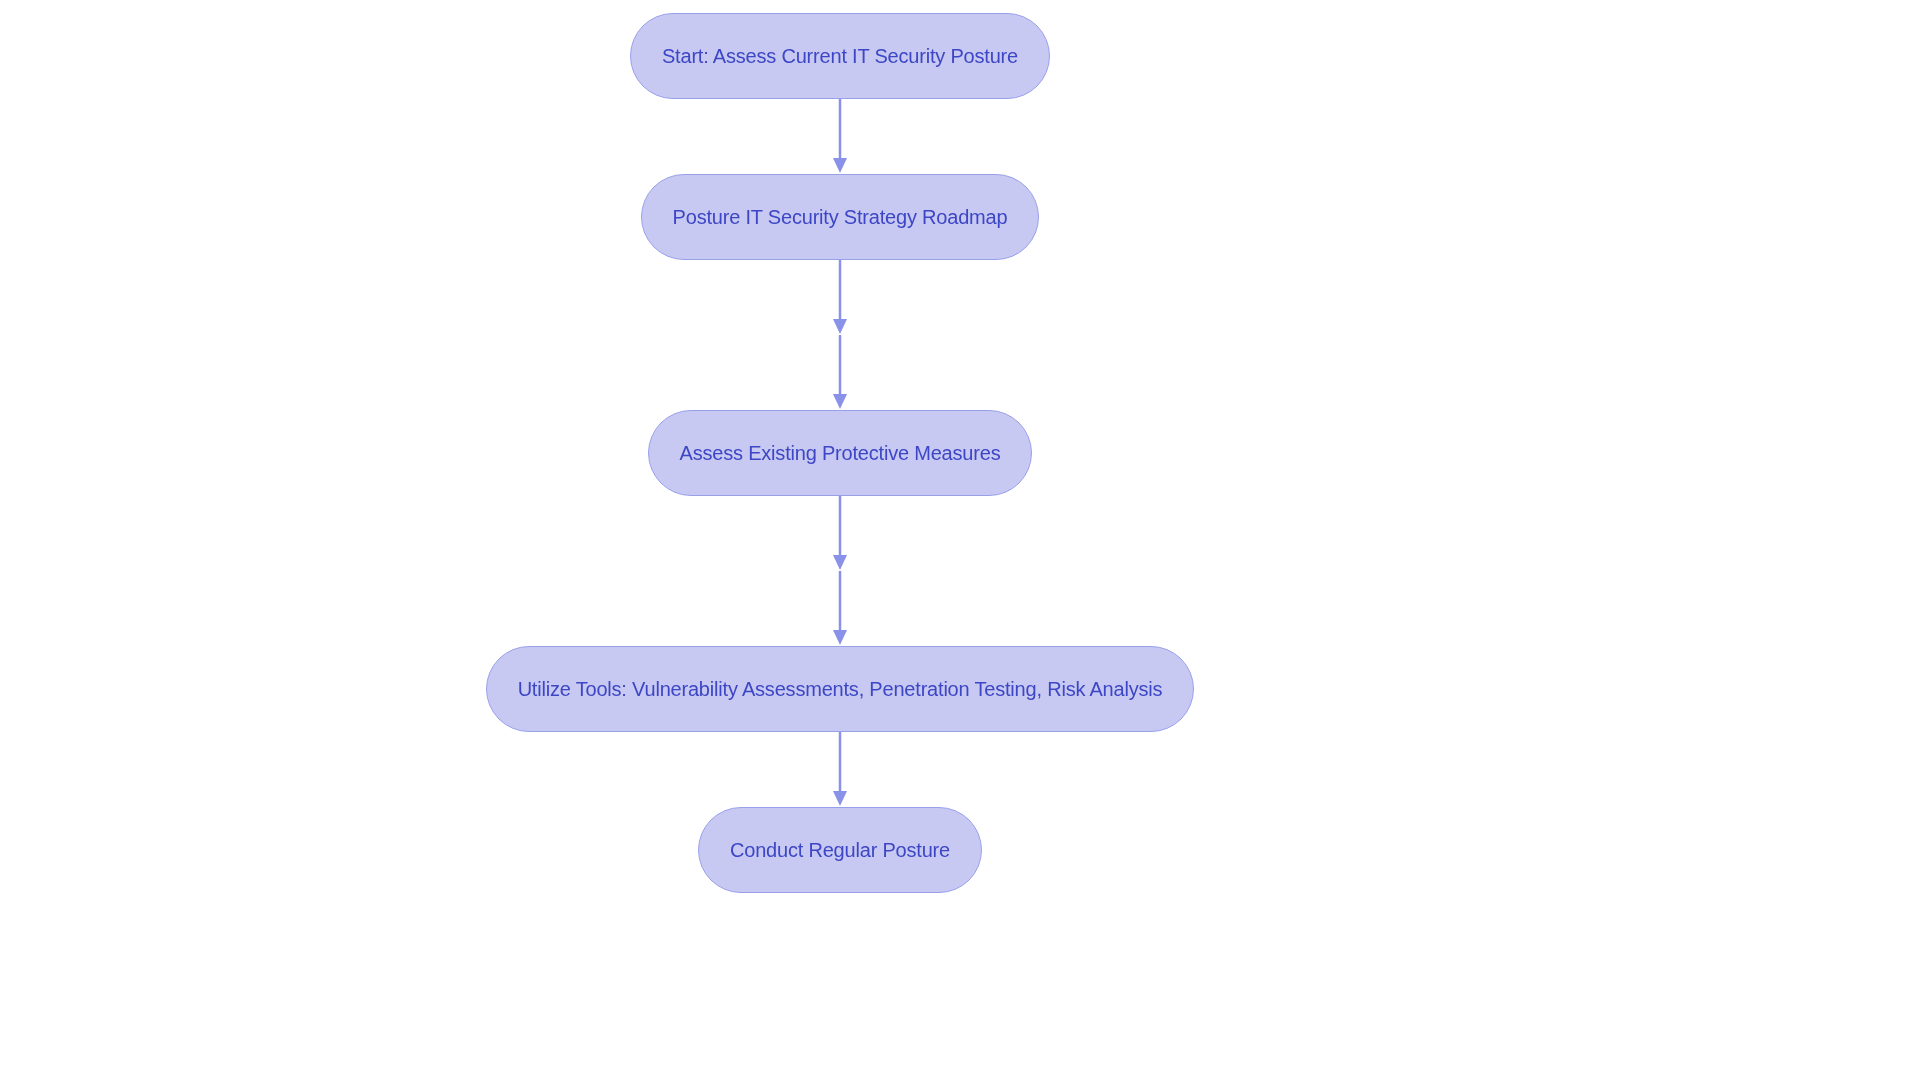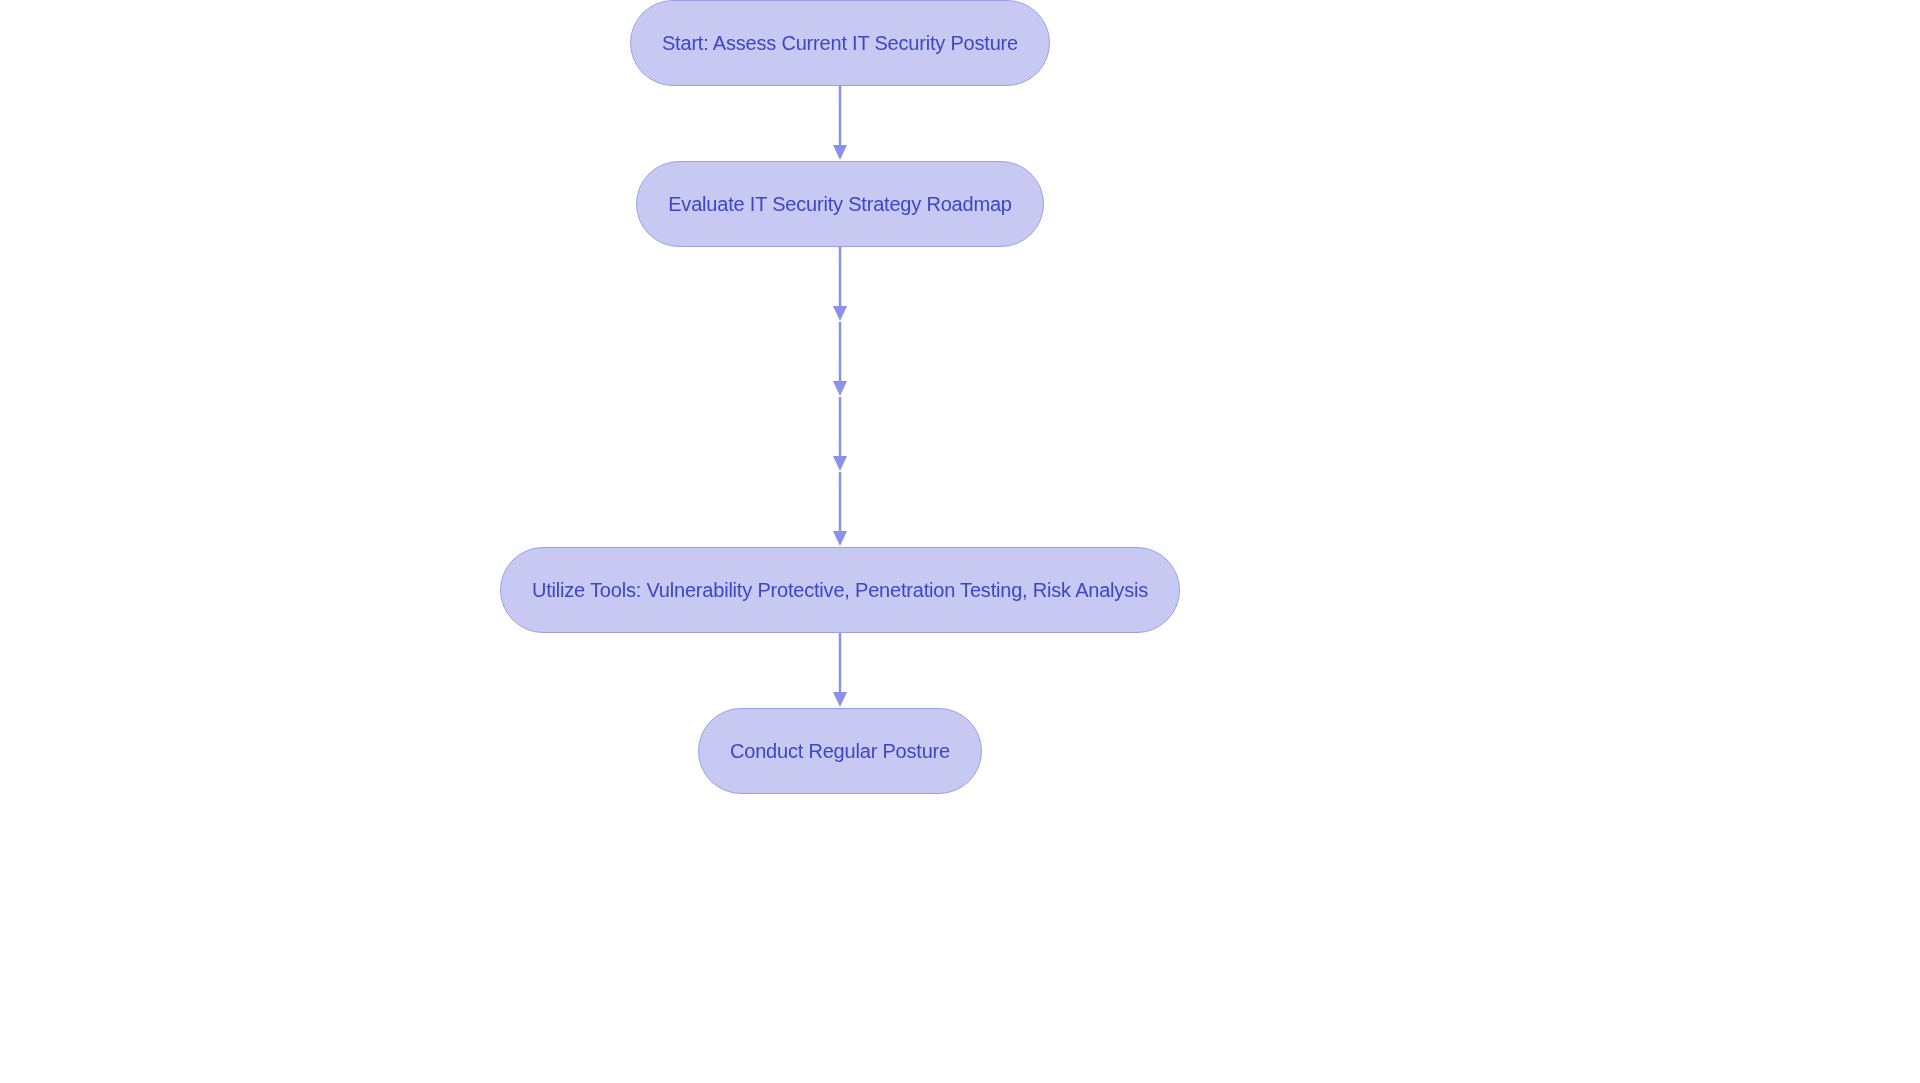--- a/index.html
+++ b/index.html
@@ -11,20 +11,21 @@
     --node-fill: #c7c9f3;
     --node-border: #99a0ea;
     --node-text: #3d46c4;
     --arrow: #8a91e8;
   }
   .canvas {
     width: 1680px;
     height: 1083px;
     background: #ffffff;
     box-sizing: border-box;
+    padding-top: 13px;
     display: flex;
     flex-direction: column;
     align-items: center;
     font-family: "Liberation Sans", sans-serif;
     overflow: hidden;
   }
   .node {
     flex: 0 0 auto;
     height: 86px;
     box-sizing: border-box;
@@ -59,46 +60,47 @@
 
 <div class="canvas">
 
   <div class="node">Start: Assess Current IT Security Posture</div>
 
   <svg class="arrow" viewBox="0 0 22 75">
     <line x1="11" y1="0" x2="11" y2="61"></line>
     <polygon points="4,59 18,59 11,74"></polygon>
   </svg>
 
-  <div class="node">Evaluate IT Security Strategy Roadmap</div>
+  <div class="node">Posture IT Security Strategy Roadmap</div>
 
   <svg class="arrow" viewBox="0 0 22 75">
     <line x1="11" y1="0" x2="11" y2="61"></line>
     <polygon points="4,59 18,59 11,74"></polygon>
   </svg>
 
 
   <svg class="arrow" viewBox="0 0 22 75">
     <line x1="11" y1="0" x2="11" y2="61"></line>
     <polygon points="4,59 18,59 11,74"></polygon>
   </svg>
 
+  <div class="node">Assess Existing Protective Measures</div>
 
   <svg class="arrow" viewBox="0 0 22 75">
     <line x1="11" y1="0" x2="11" y2="61"></line>
     <polygon points="4,59 18,59 11,74"></polygon>
   </svg>
 
 
   <svg class="arrow" viewBox="0 0 22 75">
     <line x1="11" y1="0" x2="11" y2="61"></line>
     <polygon points="4,59 18,59 11,74"></polygon>
   </svg>
 
-  <div class="node">Utilize Tools: Vulnerability Protective, Penetration Testing, Risk Analysis</div>
+  <div class="node">Utilize Tools: Vulnerability Assessments, Penetration Testing, Risk Analysis</div>
 
   <svg class="arrow" viewBox="0 0 22 75">
     <line x1="11" y1="0" x2="11" y2="61"></line>
     <polygon points="4,59 18,59 11,74"></polygon>
   </svg>
 
   <div class="node">Conduct Regular Posture</div>
 
 </div>
 

